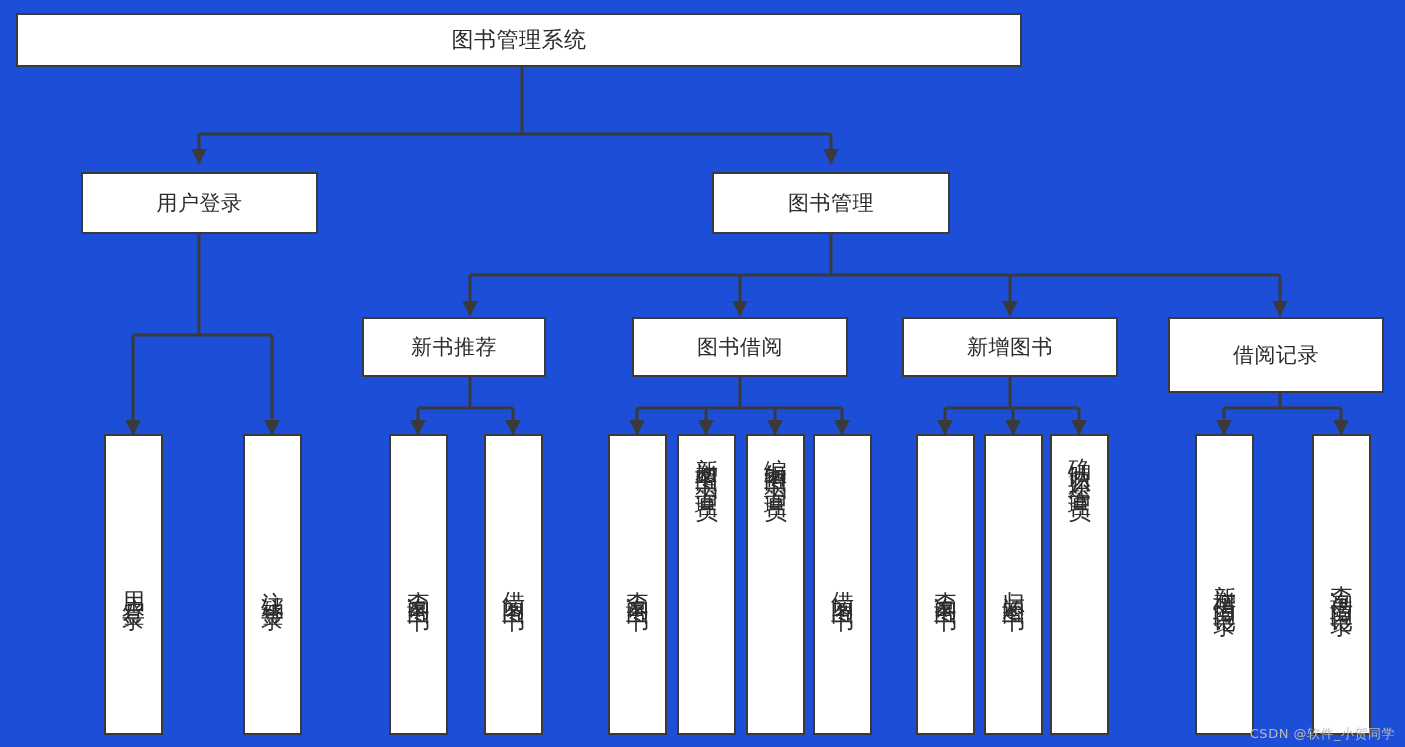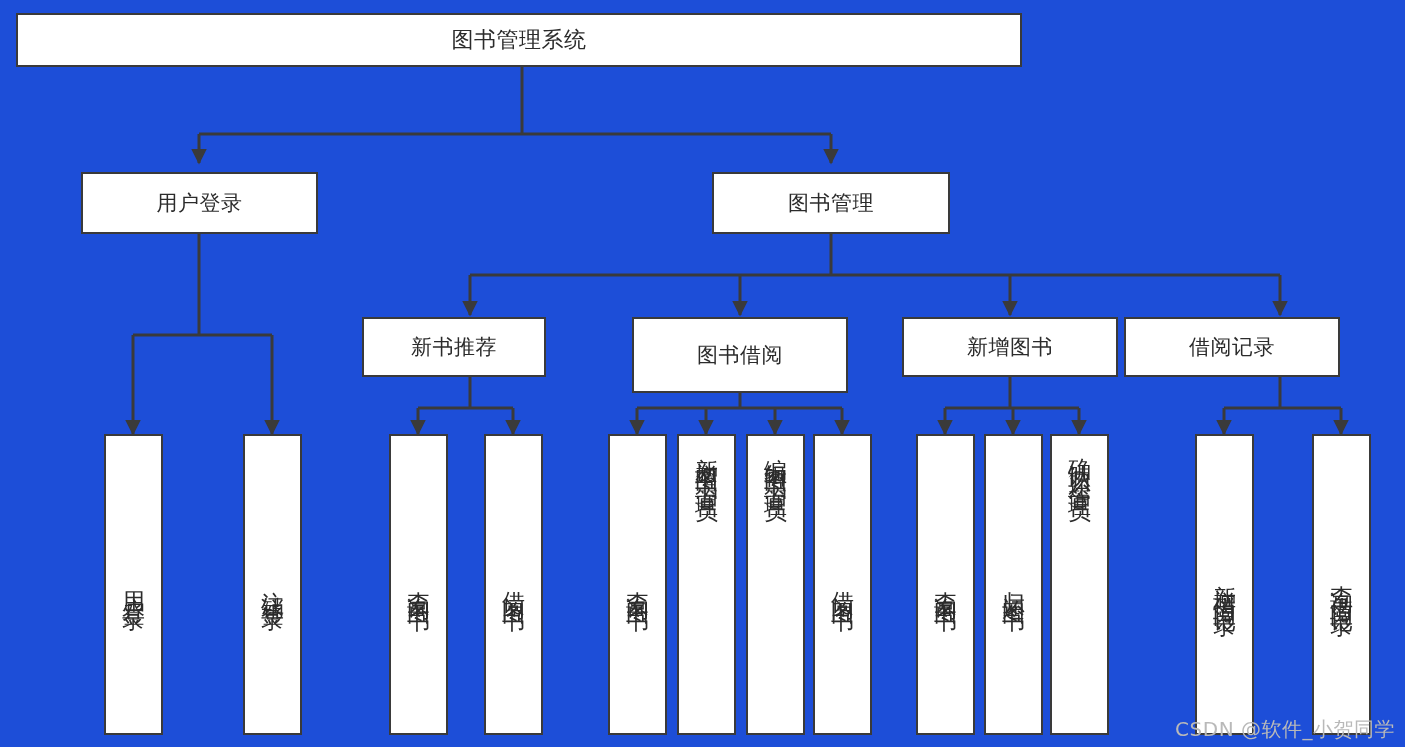--- a/index.html
+++ b/index.html
@@ -65,21 +65,21 @@
     letter-spacing: 6px;
     white-space: nowrap;
   }
   .node.vert.top-aligned {
     align-items: flex-start;
   }
   .watermark {
     position: absolute;
     right: 10px;
     bottom: 4px;
-    font-size: 20px;
+    font-size: 13px;
     color: #b9b9b9;
     letter-spacing: 0.5px;
     white-space: nowrap;
     z-index: 5;
     pointer-events: none;
   }
 </style>
 </head>
 <body>
 
@@ -142,27 +142,27 @@
   <div class="node horiz" style="left:81px; top:172px; width:237px; height:62px;">
     <span class="node-label">用户登录</span>
   </div>
   <div class="node horiz" style="left:712px; top:172px; width:238px; height:62px;">
     <span class="node-label">图书管理</span>
   </div>
 
   <div class="node horiz" style="left:362px; top:317px; width:184px; height:60px;">
     <span class="node-label">新书推荐</span>
   </div>
-  <div class="node horiz" style="left:632px; top:317px; width:216px; height:76px;">
+  <div class="node horiz" style="left:632px; top:317px; width:216px; height:60px;">
     <span class="node-label">图书借阅</span>
   </div>
   <div class="node horiz" style="left:902px; top:317px; width:216px; height:60px;">
     <span class="node-label">新增图书</span>
   </div>
-  <div class="node horiz" style="left:1124px; top:317px; width:216px; height:60px;">
+  <div class="node horiz" style="left:1168px; top:317px; width:216px; height:76px;">
     <span class="node-label">借阅记录</span>
   </div>
 
   <div class="node vert" style="left:104px; top:434px; width:59px; height:301px;">
     <span class="node-label">用户登录</span>
   </div>
   <div class="node vert" style="left:243px; top:434px; width:59px; height:301px;">
     <span class="node-label">注销登录</span>
   </div>
 

